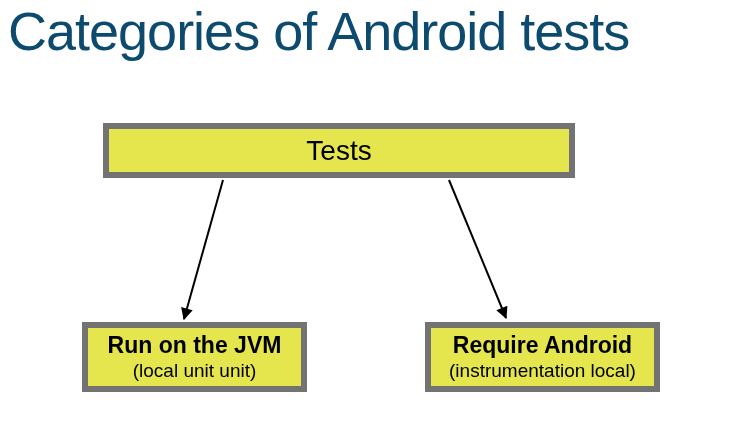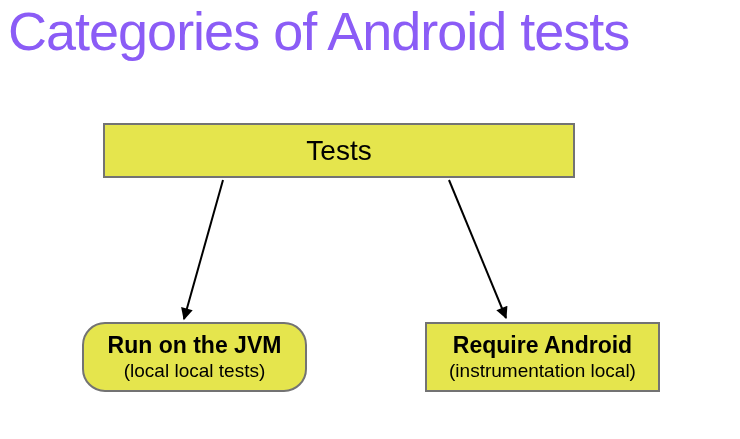--- a/index.html
+++ b/index.html
@@ -16,28 +16,28 @@
     overflow: hidden;
   }
   .slide-title {
     position: absolute;
     left: 8px;
     top: 2px;
     font-size: 54px;
     line-height: 1.1;
     font-weight: 400;
     letter-spacing: -1px;
-    color: #8b5cf6;
+    color: #0c4a6e;
     white-space: nowrap;
   }
   .node {
     position: absolute;
     box-sizing: border-box;
     background: #e5e54d;
-    border: 2px solid #737373;
+    border: 6px solid #737373;
     display: flex;
     flex-direction: column;
     align-items: center;
     justify-content: center;
     text-align: center;
     color: #000000;
   }
   .node-root {
     left: 103px;
     top: 123px;
@@ -46,21 +46,20 @@
   }
   .node-root .node-label {
     font-size: 28px;
     font-family: "Liberation Sans", sans-serif;
   }
   .node-left {
     left: 82px;
     top: 322px;
     width: 225px;
     height: 70px;
-    border-radius: 23px;
   }
   .node-right {
     left: 381px;
     top: 322px;
     width: 235px;
     height: 70px;
     margin-left: 44px;
   }
   .node-heading {
     font-size: 23px;
@@ -99,21 +98,21 @@
       <marker id="arrowhead" viewBox="0 0 10 10" refX="9" refY="5" markerWidth="7" markerHeight="6" orient="auto-start-reverse">
         <path d="M 0 0 L 10 5 L 0 10 z" fill="#000000"></path>
       </marker>
     </defs>
     <line x1="223" y1="180" x2="184" y2="319" stroke="#000000" stroke-width="2" marker-end="url(#arrowhead)"></line>
     <line x1="449" y1="180" x2="506" y2="318" stroke="#000000" stroke-width="2" marker-end="url(#arrowhead)"></line>
   </svg>
 
   <div class="node node-left">
     <span class="node-heading">Run on the JVM</span>
-    <span class="node-subheading">(local local tests)</span>
+    <span class="node-subheading">(local unit unit)</span>
   </div>
 
   <div class="node node-right">
     <span class="node-heading">Require Android</span>
     <span class="node-subheading">(instrumentation local)</span>
   </div>
 
 </div>
 
 </body></html>

